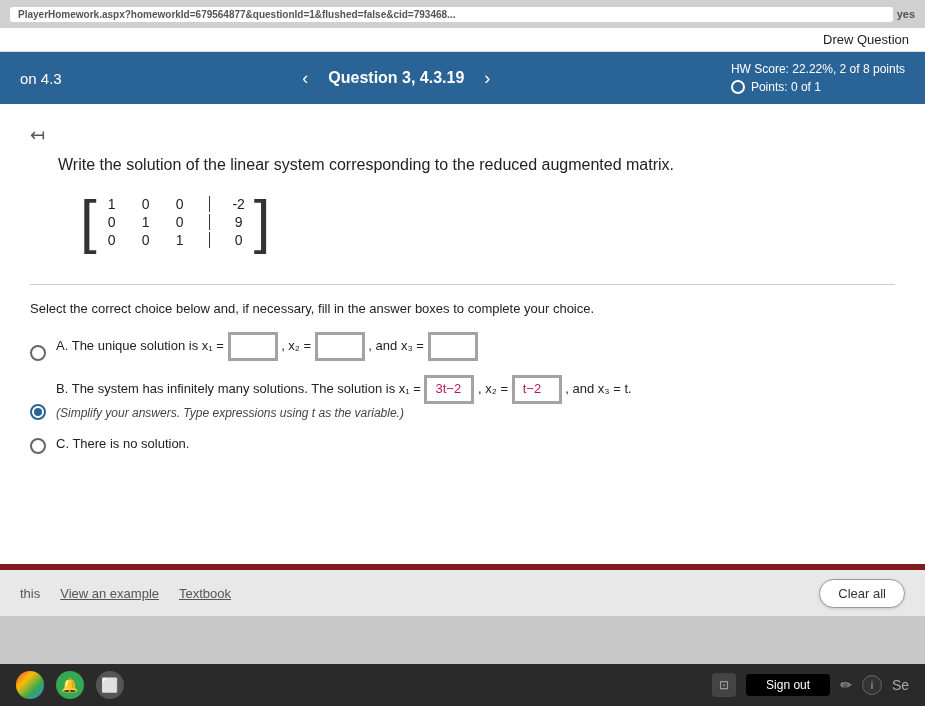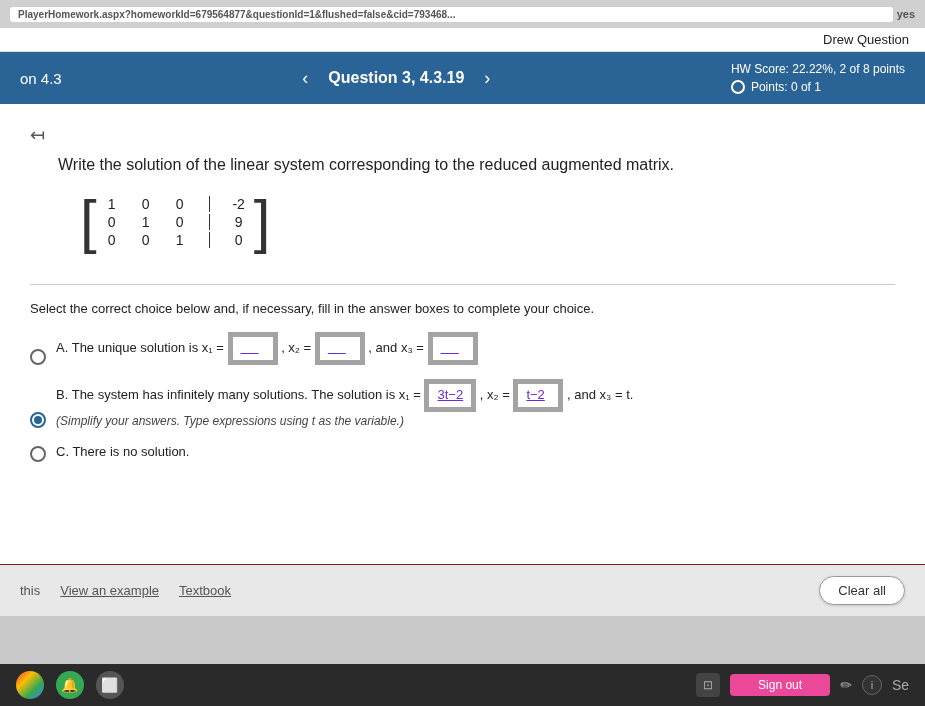--- a/index.html
+++ b/index.html
@@ -229,38 +229,37 @@
       line-height: 1.6;
     }
     .choice-sub {
       font-size: 12px;
       color: #444;
       margin-top: 2px;
       font-style: italic;
     }
     .answer-box {
       display: inline-block;
-      border: 5px solid #a3a3a3;
+      border: 3px solid #a3a3a3;
       padding: 1px 8px;
       min-width: 50px;
       background: white;
       font-size: 13px;
-      color: #6d28d9;
-      text-decoration: underline;
+      color: #be185d;
     }
 
     
     .bottom-bar {
       background: #e8e8e8;
       height: 52px;
       display: flex;
       align-items: center;
       padding: 0 20px;
       gap: 20px;
-      border-top: 1px solid #7f1d1d;
+      border-top: 6px solid #7f1d1d;
       position: relative;
     }
     .bottom-link {
       font-size: 13px;
       color: #555;
       text-decoration: underline;
       cursor: pointer;
     }
     .clear-all-btn {
       position: absolute;
@@ -302,25 +301,25 @@
     .taskbar-icon.notifications { background: #34a853; color: white; }
     .taskbar-icon.screen { background: #555; color: white; }
 
     .taskbar-right {
       margin-left: auto;
       display: flex;
       align-items: center;
       gap: 10px;
     }
     .sign-out-btn {
-      background: #ec4899;
+      background: #000000;
       color: white;
       border: none;
       border-radius: 4px;
-      padding: 4px 28px;
+      padding: 4px 20px;
       font-size: 12px;
       cursor: pointer;
     }
     .taskbar-small-icon {
       color: #aaa;
       font-size: 14px;
       cursor: pointer;
     }
     .taskbar-info {
       width: 20px;

